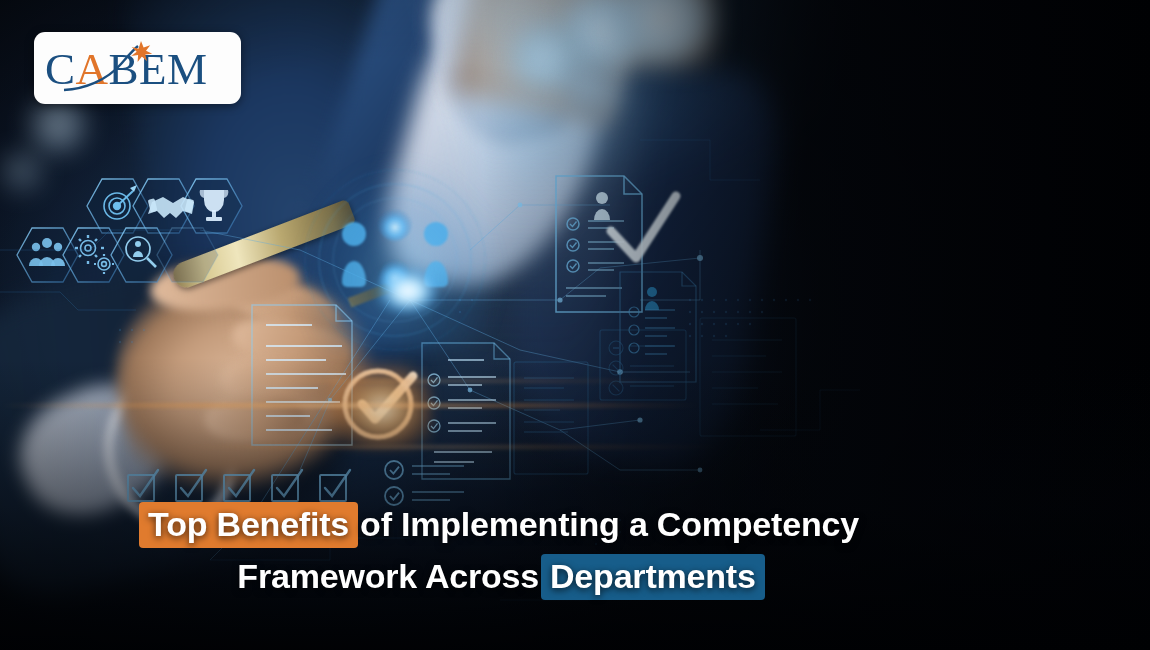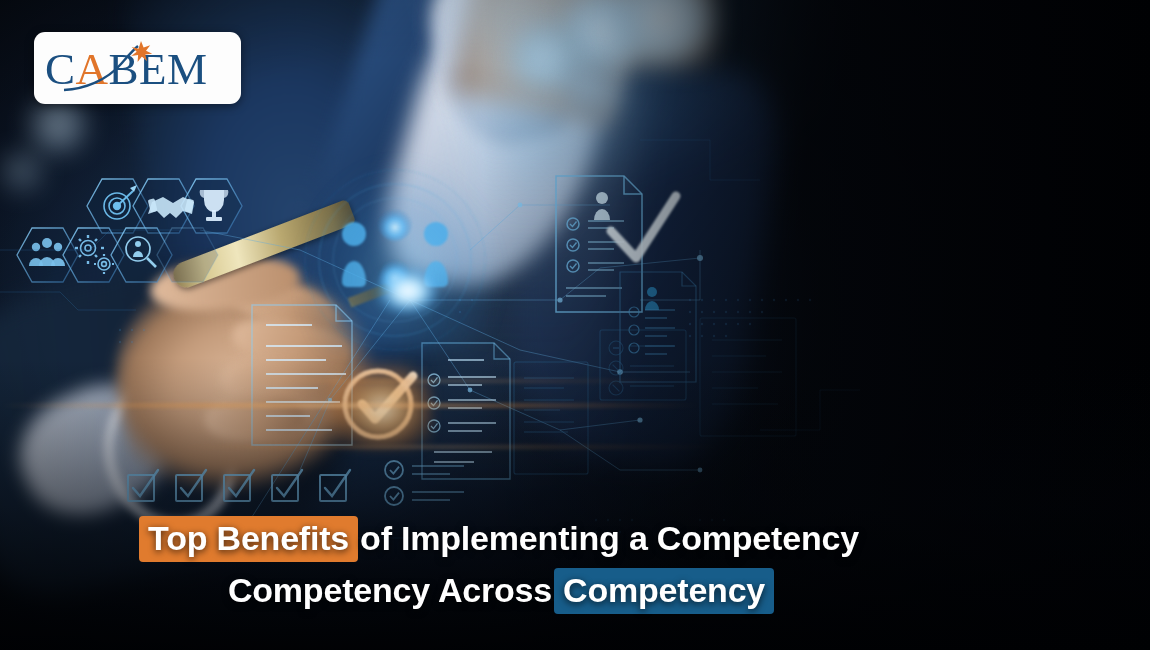--- a/index.html
+++ b/index.html
@@ -205,21 +205,21 @@
     font-family:"Liberation Serif", serif;
     font-size:45px; letter-spacing:.5px;
     color:#1b4f80; line-height:50px;
     white-space:nowrap;
     text-align:right;
   }
   .logo-word .a-orange { color:#e1752a; }
 
   
   #headline {
-    position:absolute; left:0; top:512px; width:1000px;
+    position:absolute; left:0; top:498px; width:1000px;
     text-align:center;
     font-size:34px; font-weight:bold;
     line-height:52px;
     color:#ffffff;
     letter-spacing:-.2px;
     text-shadow:0 2px 7px rgba(0,0,0,.75);
   }
   #headline .line { display:block; white-space:nowrap; }
   .hl-orange {
     background:#e07b2e; color:#ffffff;
@@ -643,16 +643,16 @@
         <path d="M19,50 C40,49 62,40 76,24 C83,16 88,10 93,6" fill="none" stroke="#1b4f80" stroke-width="2.4"></path>
         <g fill="#e1752a">
           <path d="M96,1 l2.6,6.4 l6.6,-2.2 l-4.2,5.6 l6.2,3 l-6.9,.8 l1.6,6.7 l-5,-4.8 l-4.3,5.4 l.5,-6.9 l-6.9,1 l5.5,-4.2 l-5,-4.8 l6.8,1.8 z"></path>
         </g>
       </svg>
     </div>
   </div>
 
   <div id="headline">
     <span class="line"><span class="hl-orange">Top Benefits</span><span class="hl-plain">of Implementing a Competency</span></span>
-    <span class="line"><span class="hl-plain">Competency Across</span><span class="hl-blue">Competency</span></span>
+    <span class="line"><span class="hl-plain">Framework Across</span><span class="hl-blue">Departments</span></span>
   </div>
 
 </div>
 
 </body></html>

